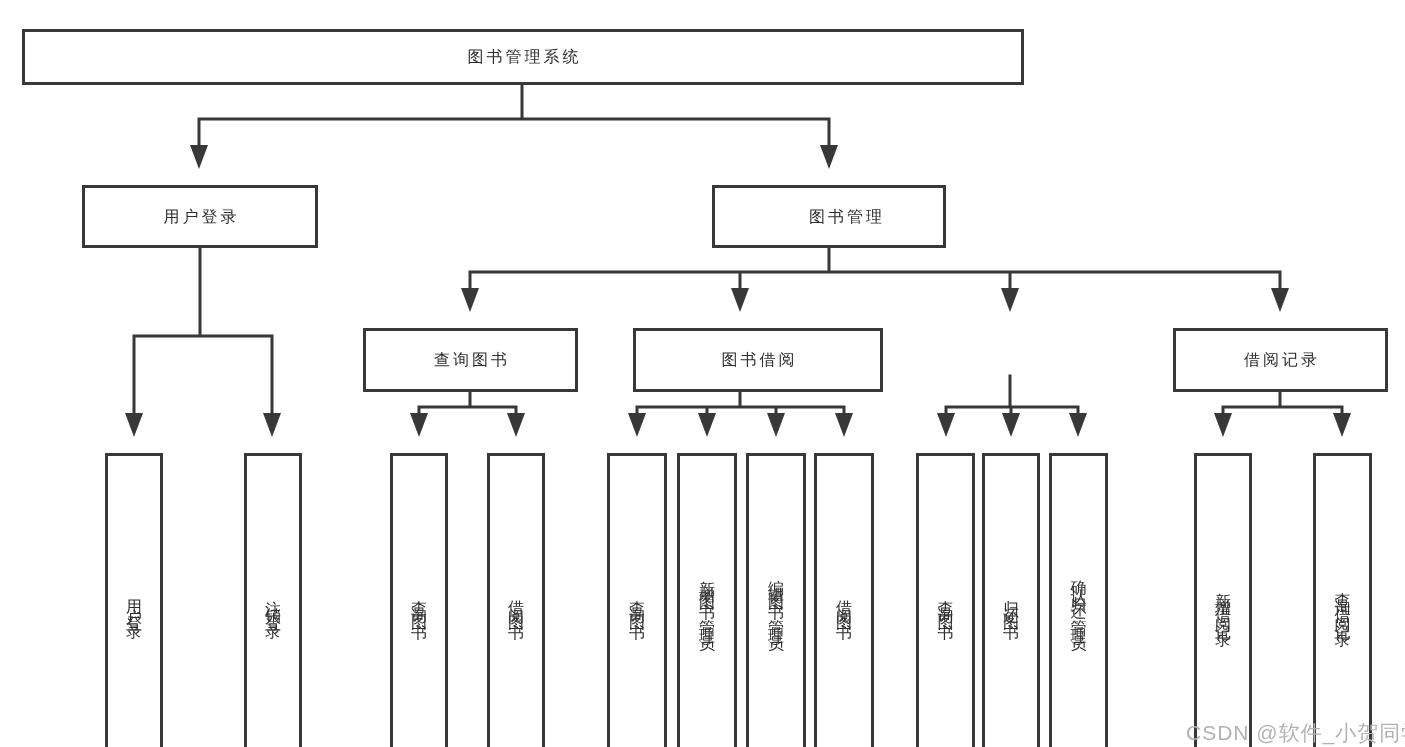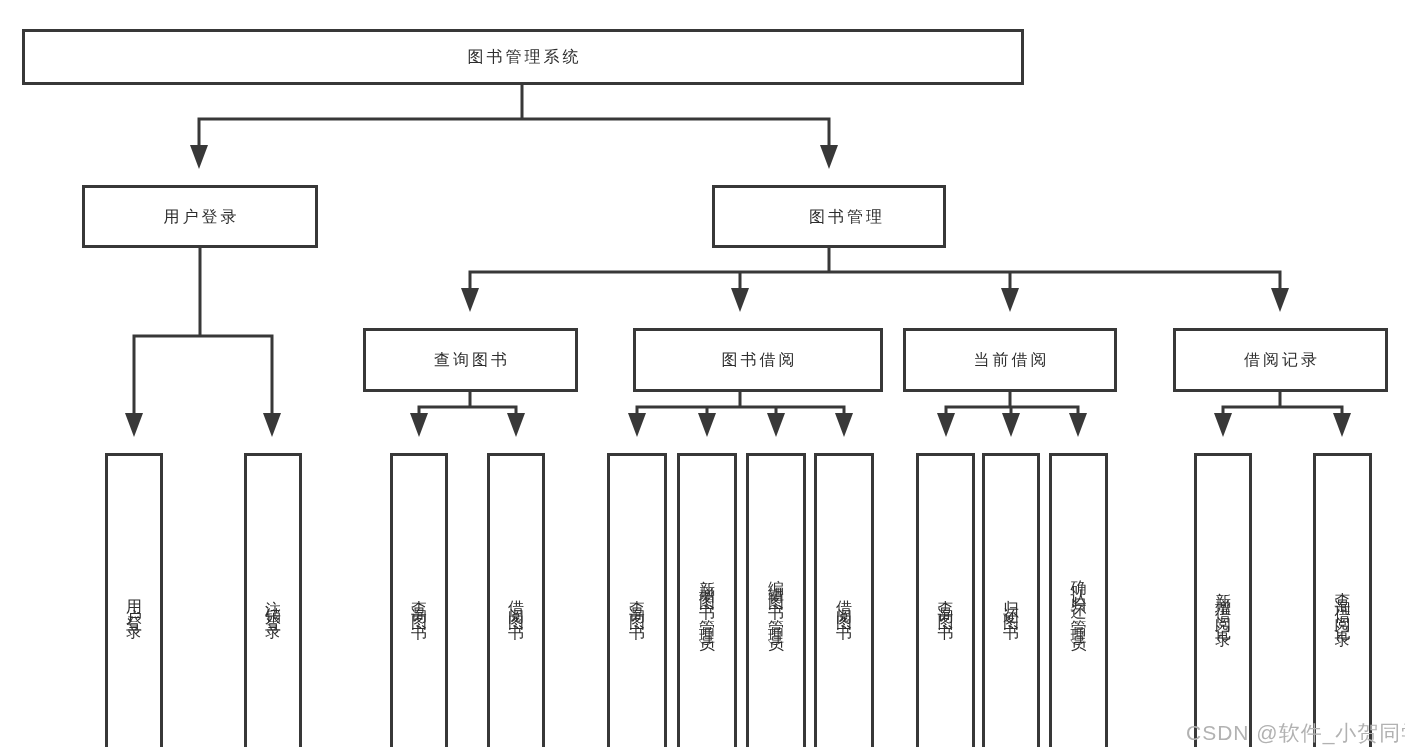--- a/index.html
+++ b/index.html
@@ -123,21 +123,20 @@
   <div class="node h-node" style="left:22px; top:13px; width:1002px; height:56px;">图书管理系统</div>
 
   <div class="node h-node" style="left:82px; top:169px; width:236px; height:63px;">用户登录</div>
 
   <div class="node h-node" style="left:712px; top:169px; width:234px; height:63px;padding-left:33px;">图书管理</div>
 
   <div class="node h-node" style="left:363px; top:312px; width:215px; height:64px;">查询图书</div>
 
   <div class="node h-node" style="left:633px; top:312px; width:250px; height:64px;">图书借阅</div>
 
-  <div class="node h-node" style="left:903px; top:312px; width:214px; height:64px;">当前借阅</div>
 
   <div class="node h-node" style="left:1173px; top:312px; width:215px; height:64px;">借阅记录</div>
 
   <div class="node v-node" style="left:105px; top:437px; width:58px; height:300px;">
     <span>用户登录</span>
   </div>
   <div class="node v-node" style="left:244px; top:437px; width:58px; height:300px;">
     <span>注销登录</span>
   </div>
 

